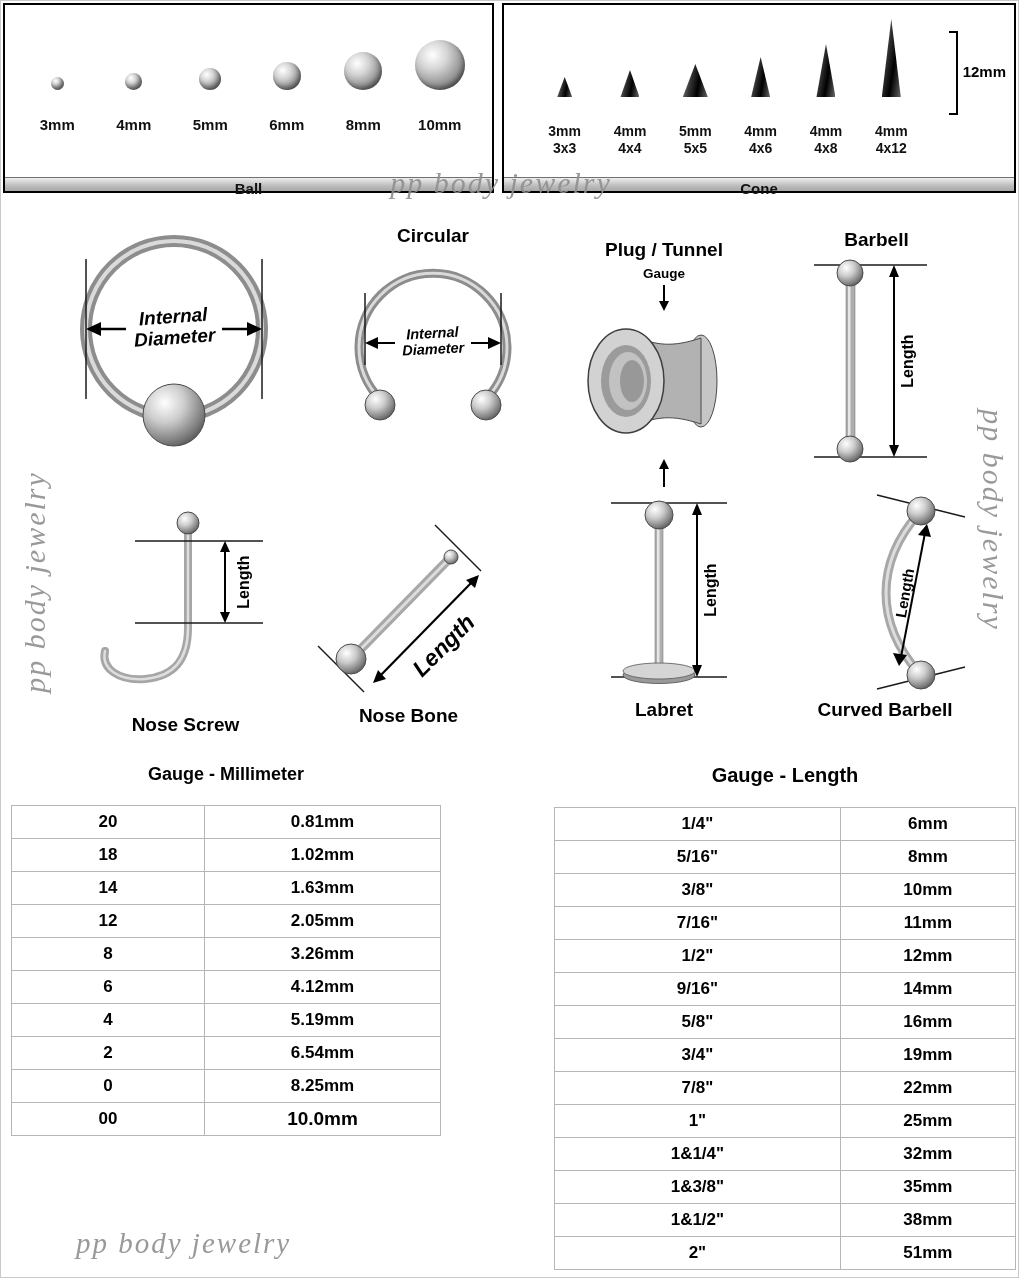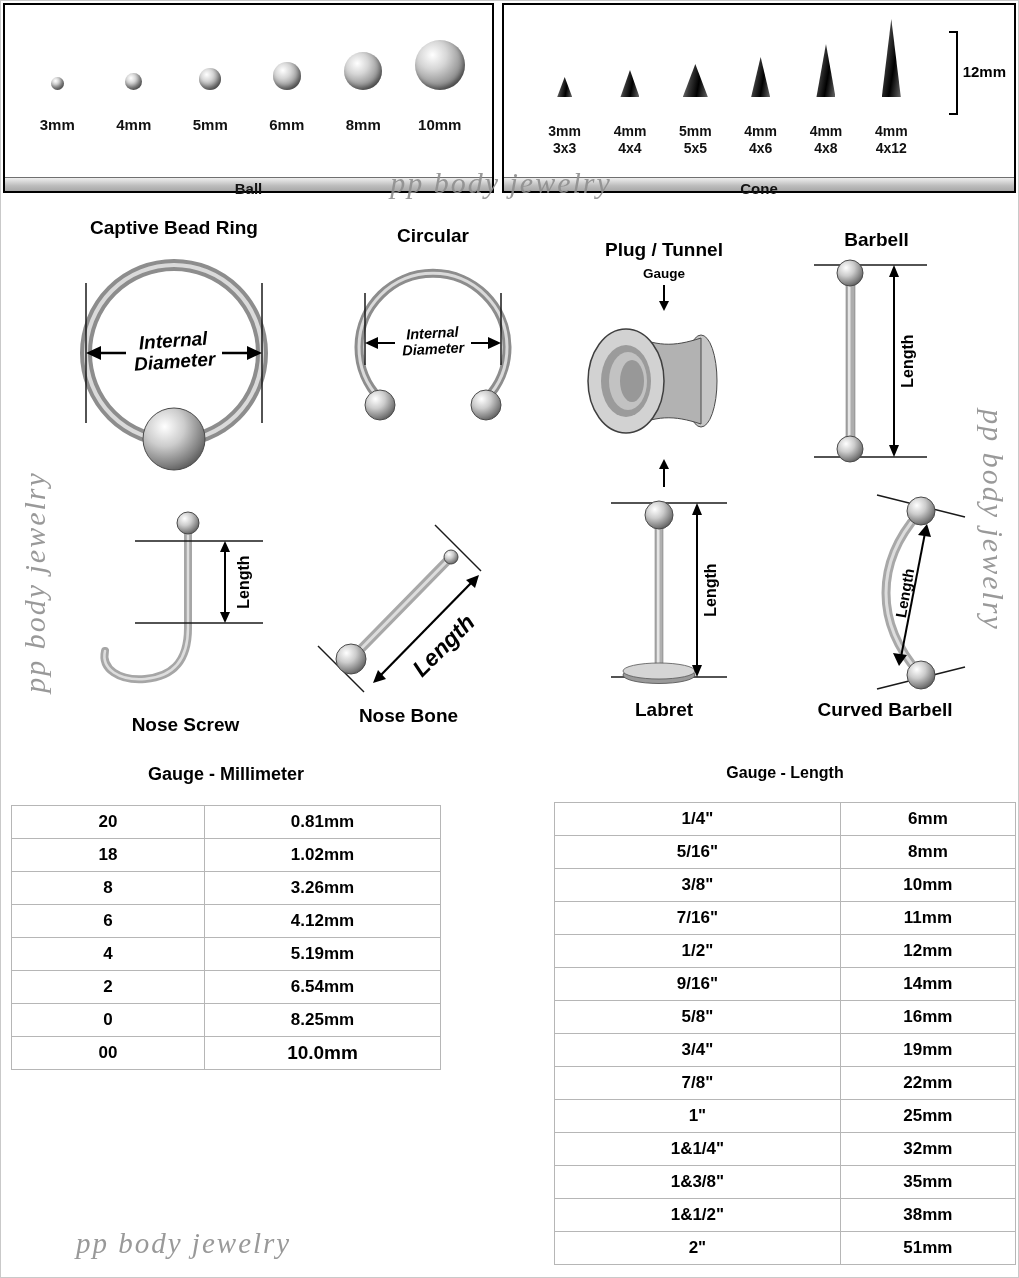--- a/index.html
+++ b/index.html
@@ -61,21 +61,21 @@
   
   .table-block { position:absolute; }
   .table-title { text-align:center; font-weight:bold; font-size:18px; margin-bottom:20px; color:#000; }
   .table-block table { border-collapse:collapse; width:100%; border:1px solid #9e9e9e; }
   .table-block td { border:1px solid #b6b6b6; height:33px; text-align:center; font-weight:bold;
     font-size:17px; color:#000; padding:0; }
   .left-table { left:10px; top:763px; width:430px; }
   .left-table td:first-child { width:45%; }
   .right-table { left:553px; top:763px; width:462px; }
   .right-table td:first-child { width:62%; }
-  .right-table .table-title { font-size:16px; }
+  .right-table .table-title { font-size:20px; }
   td.big { font-size:19px; }
 </style>
 </head>
 <body>
 
 <div class="page">
 
   <section class="panel ball-panel">
     <div class="sizes-row">
       <div class="size-item">
@@ -155,21 +155,20 @@
     <div class="bracket-label">12mm</div>
     <div class="panel-bar">Cone</div>
   </section>
 
   <div class="wm wm-top">pp body jewelry</div>
   <div class="wm wm-left">pp body jewelry</div>
   <div class="wm wm-right">pp body jewelry</div>
   <div class="wm wm-bottom">pp body jewelry</div>
 
   <div class="diagram cbr">
-    <div class="diagram-title top">Captive Bead Ring</div>
     <svg viewBox="0 0 290 240" width="290" height="240">
       <defs>
         <radialGradient id="bg1" cx="35%" cy="30%" r="80%">
           <stop offset="0%" stop-color="#ffffff"></stop>
             <stop offset="40%" stop-color="#cccccc"></stop>
           <stop offset="78%" stop-color="#7f7f7f"></stop>
             <stop offset="100%" stop-color="#4d4d4d"></stop>
         </radialGradient>
       </defs>
       <circle cx="145" cy="112" r="88" fill="none" stroke="#8d8d8d" stroke-width="12"></circle>
@@ -373,20 +372,28 @@
       <tbody>
         <tr>
             <td>20</td>
             <td>0.81mm</td>
           </tr>
         <tr>
             <td>18</td>
             <td>1.02mm</td>
           </tr>
         <tr>
+            <td>14</td>
+            <td>1.63mm</td>
+          </tr>
+        <tr>
+            <td>12</td>
+            <td>2.05mm</td>
+          </tr>
+        <tr>
             <td>8</td>
             <td>3.26mm</td>
           </tr>
         <tr>
             <td>6</td>
             <td>4.12mm</td>
           </tr>
         <tr>
             <td>4</td>
             <td>5.19mm</td>

